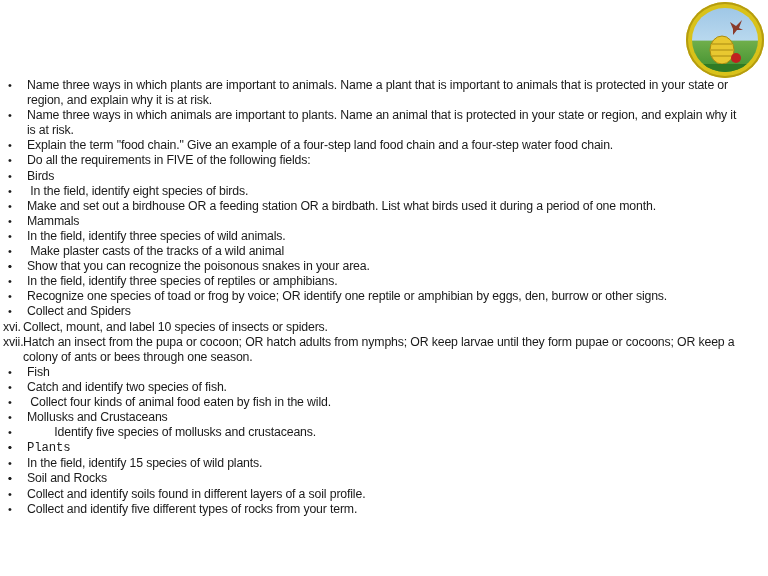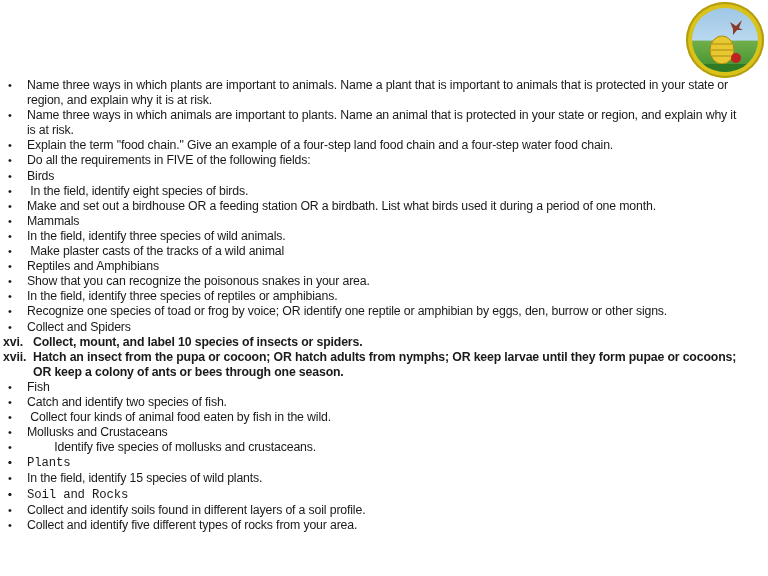--- a/index.html
+++ b/index.html
@@ -53,22 +53,21 @@
       padding-right: 24px;
     }
     .bullet {
       position: absolute;
       left: 8px;
       top: 0;
       width: 12px;
       font-size: 11px;
     }
     .item.roman {
-      padding-left: 33px;
-      font-weight: bold;
+      padding-left: 23px;
     }
     .roman-num {
       position: absolute;
       left: 3px;
       top: 0;
       white-space: nowrap;
     }
   </style>
 </head>
 <body>
@@ -89,32 +88,32 @@
     <li class="item"><span class="bullet">•</span><span style="white-space: pre-wrap;">Name three ways in which plants are important to animals. Name a plant that is important to animals that is protected in your state or region, and explain why it is at risk.</span></li>
     <li class="item"><span class="bullet">•</span><span style="white-space: pre-wrap;">Name three ways in which animals are important to plants. Name an animal that is protected in your state or region, and explain why it is at risk.</span></li>
     <li class="item"><span class="bullet">•</span><span style="white-space: pre-wrap;">Explain the term "food chain." Give an example of a four-step land food chain and a four-step water food chain.</span></li>
     <li class="item"><span class="bullet">•</span><span style="white-space: pre-wrap;">Do all the requirements in FIVE of the following fields:</span></li>
     <li class="item"><span class="bullet">•</span><span style="white-space: pre-wrap;">Birds</span></li>
     <li class="item"><span class="bullet">•</span><span style="white-space: pre-wrap; margin-top: 15px;"> In the field, identify eight species of birds.</span></li>
     <li class="item"><span class="bullet">•</span><span style="white-space: pre-wrap;">Make and set out a birdhouse OR a feeding station OR a birdbath. List what birds used it during a period of one month.</span></li>
     <li class="item"><span class="bullet">•</span><span style="white-space: pre-wrap;">Mammals</span></li>
     <li class="item"><span class="bullet">•</span><span style="white-space: pre-wrap;">In the field, identify three species of wild animals.</span></li>
     <li class="item"><span class="bullet">•</span><span style="white-space: pre-wrap;"> Make plaster casts of the tracks of a wild animal</span></li>
-    <li class="item"><span class="bullet">•</span><span style="white-space: pre-wrap;">Reptiles and Amphibians</span></li>
+    <li class="item"><span class="bullet">•</span></li>
     <li class="item"><span class="bullet">•</span><span style="white-space: pre-wrap;">Show that you can recognize the poisonous snakes in your area.</span></li>
     <li class="item"><span class="bullet">•</span><span style="white-space: pre-wrap;">In the field, identify three species of reptiles or amphibians.</span></li>
     <li class="item"><span class="bullet">•</span><span style="white-space: pre-wrap;">Recognize one species of toad or frog by voice; OR identify one reptile or amphibian by eggs, den, burrow or other signs.</span></li>
     <li class="item"><span class="bullet">•</span><span style="white-space: pre-wrap;">Collect and Spiders</span></li>
     <li class="item roman"><span class="roman-num">xvi.</span><span style="white-space: pre-wrap;">Collect, mount, and label 10 species of insects or spiders.</span></li>
     <li class="item roman"><span class="roman-num">xvii.</span><span style="white-space: pre-wrap;">Hatch an insect from the pupa or cocoon; OR hatch adults from nymphs; OR keep larvae until they form pupae or cocoons; OR keep a colony of ants or bees through one season.</span></li>
     <li class="item"><span class="bullet">•</span><span style="white-space: pre-wrap;">Fish</span></li>
     <li class="item"><span class="bullet">•</span><span style="white-space: pre-wrap;">Catch and identify two species of fish.</span></li>
     <li class="item"><span class="bullet">•</span><span style="white-space: pre-wrap;"> Collect four kinds of animal food eaten by fish in the wild.</span></li>
     <li class="item"><span class="bullet">•</span><span style="white-space: pre-wrap;">Mollusks and Crustaceans</span></li>
     <li class="item"><span class="bullet">•</span><span style="white-space: pre-wrap; margin-left: 24px;"> Identify five species of mollusks and crustaceans.</span></li>
     <li class="item"><span class="bullet">•</span></li>
     <li class="item"><span class="bullet">•</span><span style="white-space: pre-wrap; font-family: Liberation Mono, monospace;">Plants</span></li>
     <li class="item"><span class="bullet">•</span><span style="white-space: pre-wrap;">In the field, identify 15 species of wild plants.</span></li>
     <li class="item"><span class="bullet">•</span></li>
-    <li class="item"><span class="bullet">•</span><span style="white-space: pre-wrap; font-family: Liberation Mono, monospace;">Soil and Rocks</span></li>
+    <li class="item"><span class="bullet">•</span><span style="white-space: pre-wrap;">Soil and Rocks</span></li>
     <li class="item"><span class="bullet">•</span><span style="white-space: pre-wrap;">Collect and identify soils found in different layers of a soil profile.</span></li>
-    <li class="item"><span class="bullet">•</span><span style="white-space: pre-wrap;">Collect and identify five different types of rocks from your area.</span></li>
+    <li class="item"><span class="bullet">•</span><span style="white-space: pre-wrap;">Collect and identify five different types of rocks from your term.</span></li>
   </ul>
 
 </body></html>

